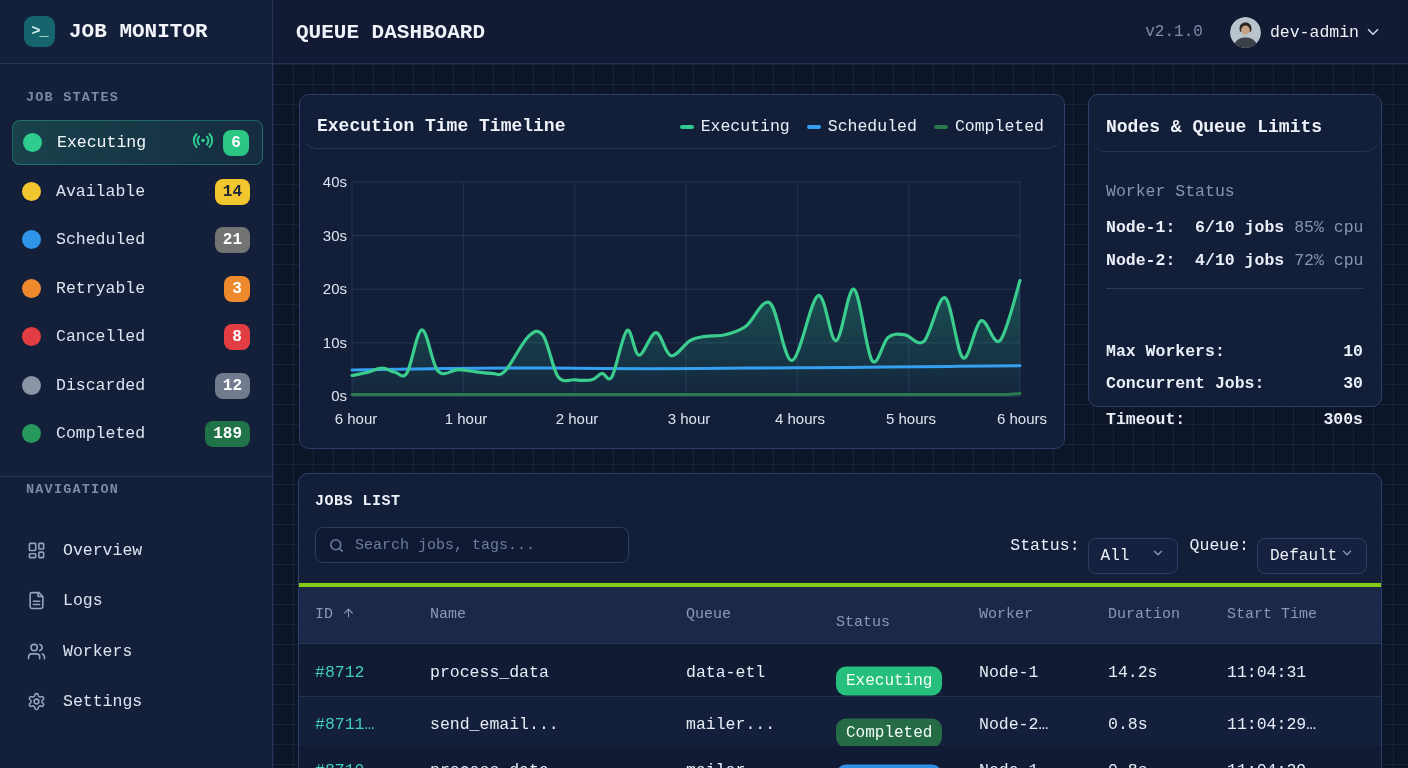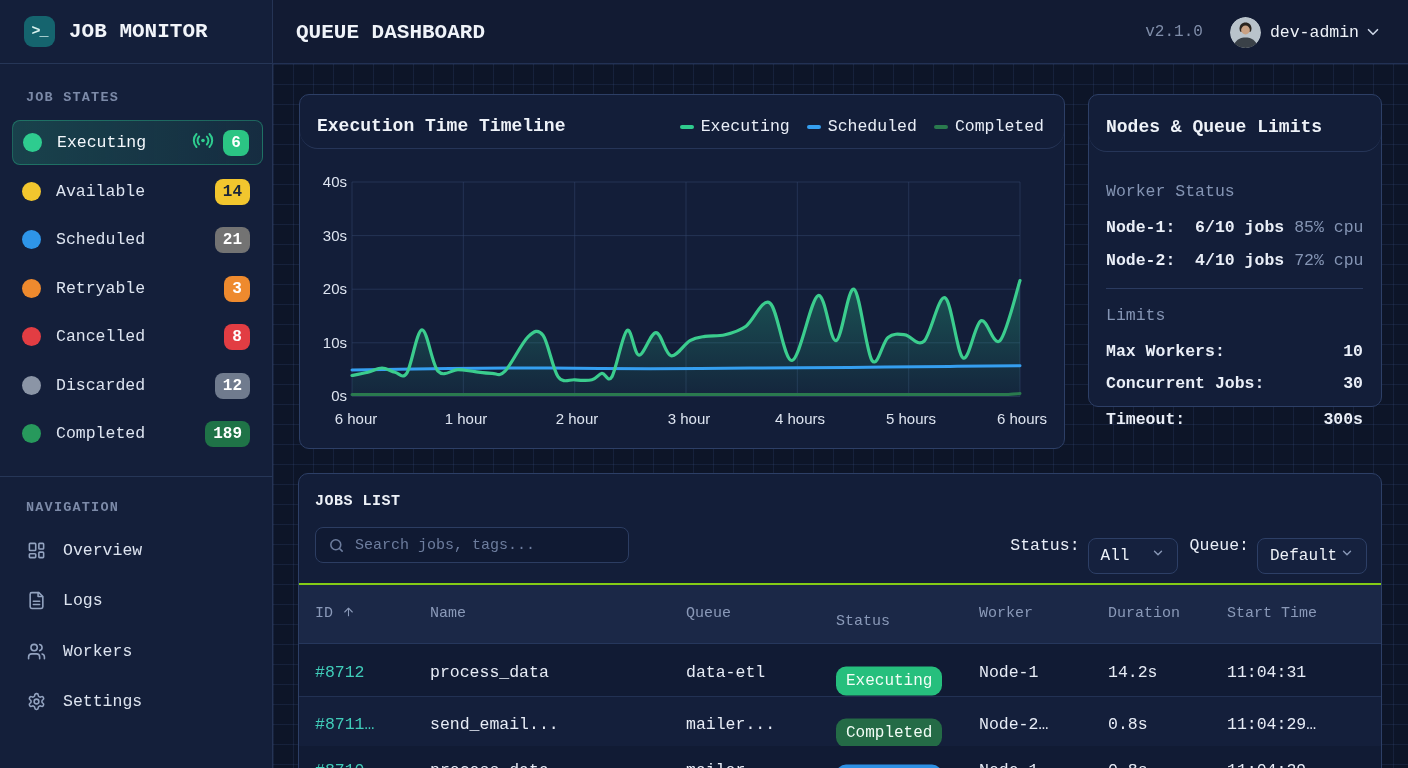--- a/index.html
+++ b/index.html
@@ -98,21 +98,21 @@
 }
 .searchbox svg { margin:0 10px 0 12px; }
 .filters { position:absolute; right:14px; top:53px; height:36px; display:flex; align-items:center; }
 .flabel { font-size:16.5px; color:#e9eef7; margin-right:8px; }
 .select {
   height:36px; background:#15213e; border:1px solid #2d3f66; border-radius:8px;
   display:flex; align-items:center; padding:0 12px; font-size:16px; color:#eef2f8;margin-top:21px;
 }
 .select .chev { margin-left:14px; }
 .thead { position:absolute; left:0; right:0; top:109px; height:61px; background:#1b2847;
-  border-top:2px solid #84cc16; border-bottom:1px solid #26375c;padding-left:37px; }
+  border-top:4px solid #84cc16; border-bottom:1px solid #26375c;padding-left:37px; }
 .trow { position:absolute; left:0; right:0; }
 .tc { position:absolute; top:calc(50% + 2px); transform:translateY(-50%); font-size:16.5px; color:#e7ecf6; white-space:nowrap; }
 .thead .tc { top:calc(50% - 1px); }
 .th { font-size:15px; color:#8a99b8; }
 .c1 { left:16px; } .c2 { left:131px; } .c3 { left:387px; } .c4 { left:537px;margin-top:8px; }
 .c5 { left:680px; } .c6 { left:809px; } .c7 { left:928px; }
 .idlink { color:#40cdb9; }
 .pill { font-size:16px; padding:5px 10px 6px; border-radius:10px; color:#f2fdf6; }
 .rowsep { border-bottom:1px solid #223153; }
 </style>
@@ -162,21 +162,21 @@
     <span class="dot" style="background:#8b95a6;"></span>
       <span class="lbl">Discarded</span>
     <span class="badge" style="background:#707b8e;">12</span>
   </div>
   <div class="state" style="top:411px;">
     <span class="dot" style="background:#27995c;"></span>
       <span class="lbl">Completed</span>
     <span class="badge" style="background:#1f7347;">189</span>
   </div>
   <div class="sb-sep" style="top:476px;"></div>
-  <div class="sb-label" style="top:500px;">NAVIGATION</div>
+  <div class="sb-label" style="top:482px;">NAVIGATION</div>
   <div class="nav-item" style="top:541px;">
     <svg width="19" height="19" viewBox="0 0 24 24" fill="none" stroke="#93a3c0" stroke-width="2">
         <rect x="3" y="3" width="8" height="9" rx="1"></rect>
         <rect x="15" y="3" width="6" height="7" rx="1"></rect>
         <rect x="15" y="14" width="6" height="7" rx="1"></rect>
         <rect x="3" y="16" width="8" height="5" rx="1"></rect>
       </svg>
     <span class="lbl">Overview</span>
   </div>
   <div class="nav-item" style="top:591px;">
@@ -280,21 +280,20 @@
 </div>
 
 <div class="card" id="nodescard">
   <div class="card-head" style="height:57px;padding:0 17px 14px 17px;">
       <span class="t">Nodes &amp; Queue Limits</span>
     </div>
   <div class="nrow gray" style="top:87px;">Worker Status</div>
   <div class="nrow" style="top:123px;white-space:pre;">Node-1:  6/10 jobs <span class="gray">85% cpu</span></div>
   <div class="nrow" style="top:156px;white-space:pre;">Node-2:  4/10 jobs <span class="gray">72% cpu</span></div>
   <div class="nrow" style="top:193px;border-top:1px solid rgba(90,115,170,0.35);height:1px;"></div>
-  <div class="nrow gray" style="top:211px;">Limits</div>
   <div class="nrow" style="top:247px;">Max Workers:<span class="right">10</span></div>
   <div class="nrow" style="top:279px;">Concurrent Jobs:<span class="right">30</span></div>
   <div class="nrow" style="top:315px;">Timeout:<span class="right">300s</span></div>
 </div>
 
 <div class="card" id="jobscard">
   <div style="position:absolute;left:16px;top:19px;font-size:15px;font-weight:bold;letter-spacing:0.5px;color:#eef2f8;">JOBS LIST</div>
   <div class="searchbox">
     <svg width="17" height="17" viewBox="0 0 24 24" fill="none" stroke="#6d7d9e" stroke-width="2.2" stroke-linecap="round">
         <circle cx="11" cy="11" r="7"></circle>

